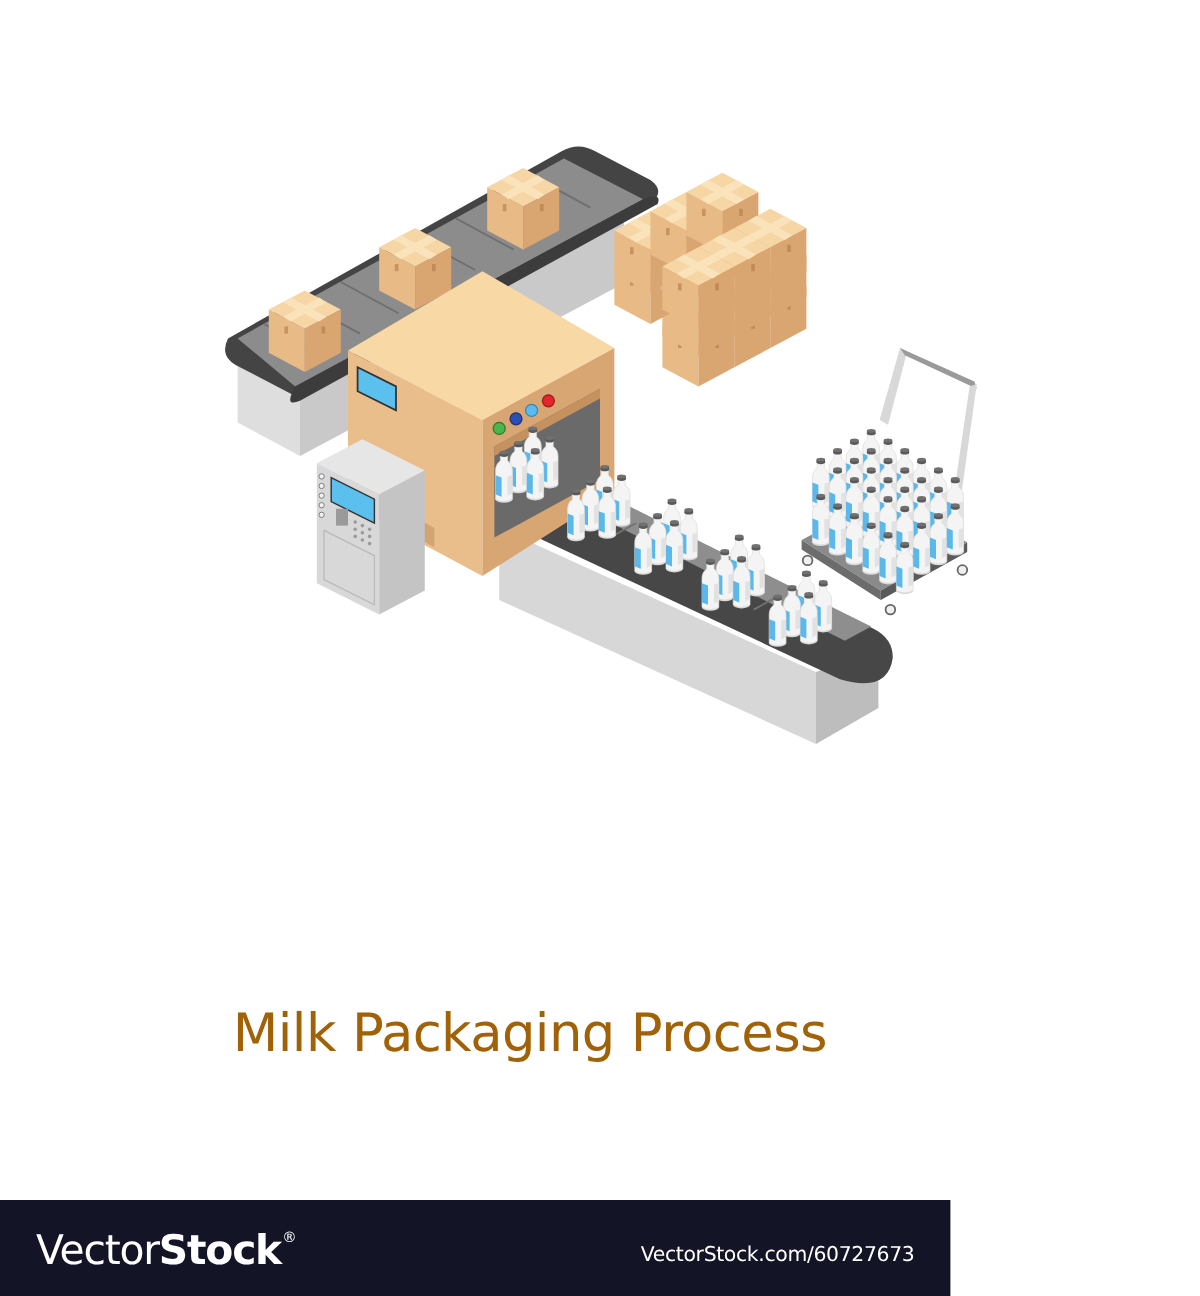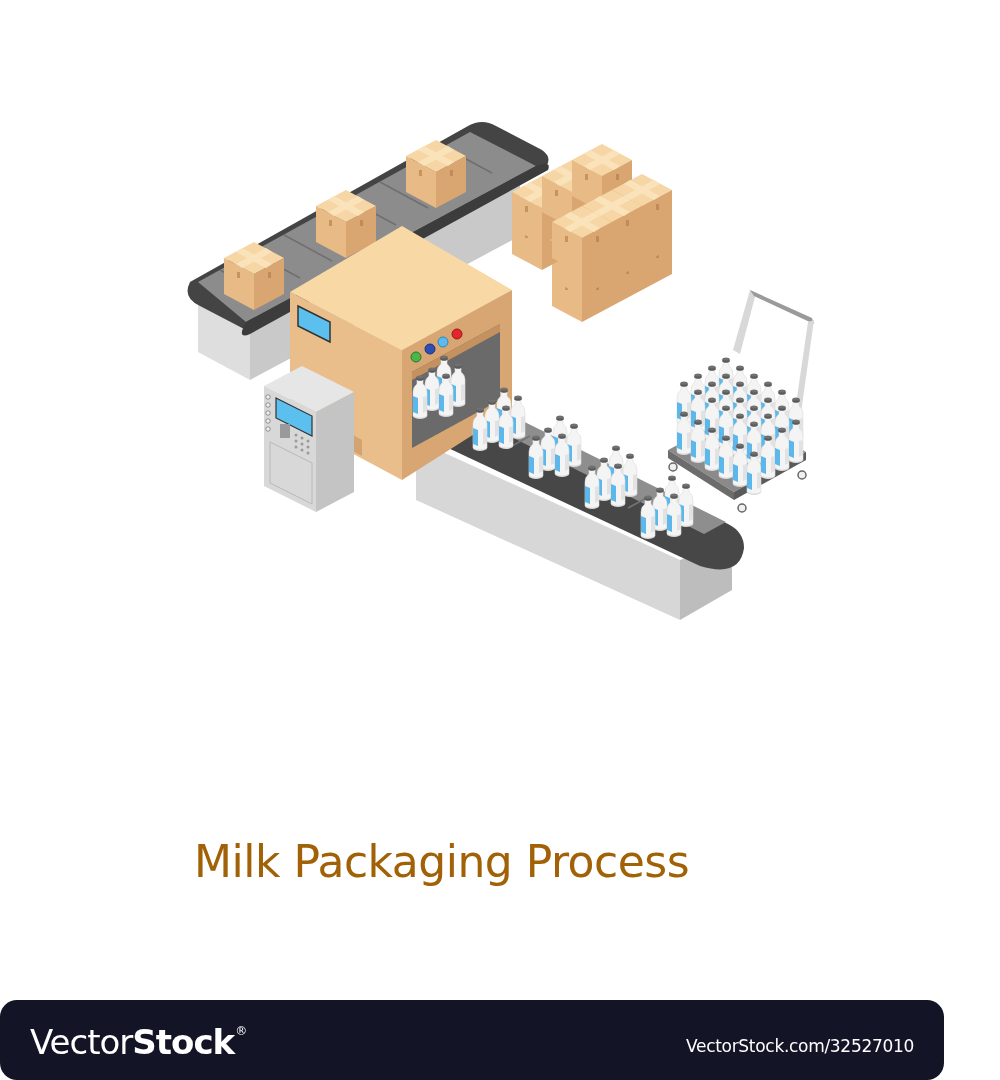--- a/index.html
+++ b/index.html
@@ -1,19 +1,19 @@
 <!DOCTYPE html>
 <html><head>
 <meta charset="utf-8">
 <style>
   html,body{margin:0;padding:0;background:#ffffff;}
   body{width:1000px;height:1080px;position:relative;overflow:hidden;font-family:"Liberation Sans",sans-serif;}
   #art{position:absolute;left:0;top:0;width:1000px;height:1000px;}
   .caption{position:absolute;left:194px;top:836px;font-size:44px;color:#a16207;font-family:"DejaVu Sans",sans-serif;letter-spacing:-0.5px;font-weight:normal;}
-  .footer{position:absolute;left:0;top:1000px;width:944px;height:80px;background:#131426;color:#fff;border-radius:17px;}
+  .footer{position:absolute;left:0;top:1000px;width:792px;height:80px;background:#131426;color:#fff;}
   .brand{position:absolute;left:30px;top:22px;font-size:34px;letter-spacing:-1px;font-family:"DejaVu Sans",sans-serif;}
   .brand .light{font-weight:normal;}
   .brand .bold{font-weight:bold;}
   .brand sup{font-size:12px;vertical-align:top;position:relative;top:2px;margin-left:1px;}
   .url{position:absolute;right:30px;top:36px;font-size:17px;font-family:"DejaVu Sans",sans-serif;letter-spacing:-0.3px;}
 </style>
 </head>
 <body>
 
 <svg id="art" viewBox="0 0 1000 1000" xmlns="http://www.w3.org/2000/svg">
@@ -217,14 +217,14 @@
     </g>
   </g>
 </svg>
 
 <div class="caption">Milk Packaging Process</div>
 
 <div class="footer">
   <div class="brand">
     <span class="light">Vector</span><span class="bold">Stock</span><sup>®</sup>
   </div>
-  <div class="url">VectorStock.com/32527010</div>
+  <div class="url">VectorStock.com/60727673</div>
 </div>
 
 </body></html>

